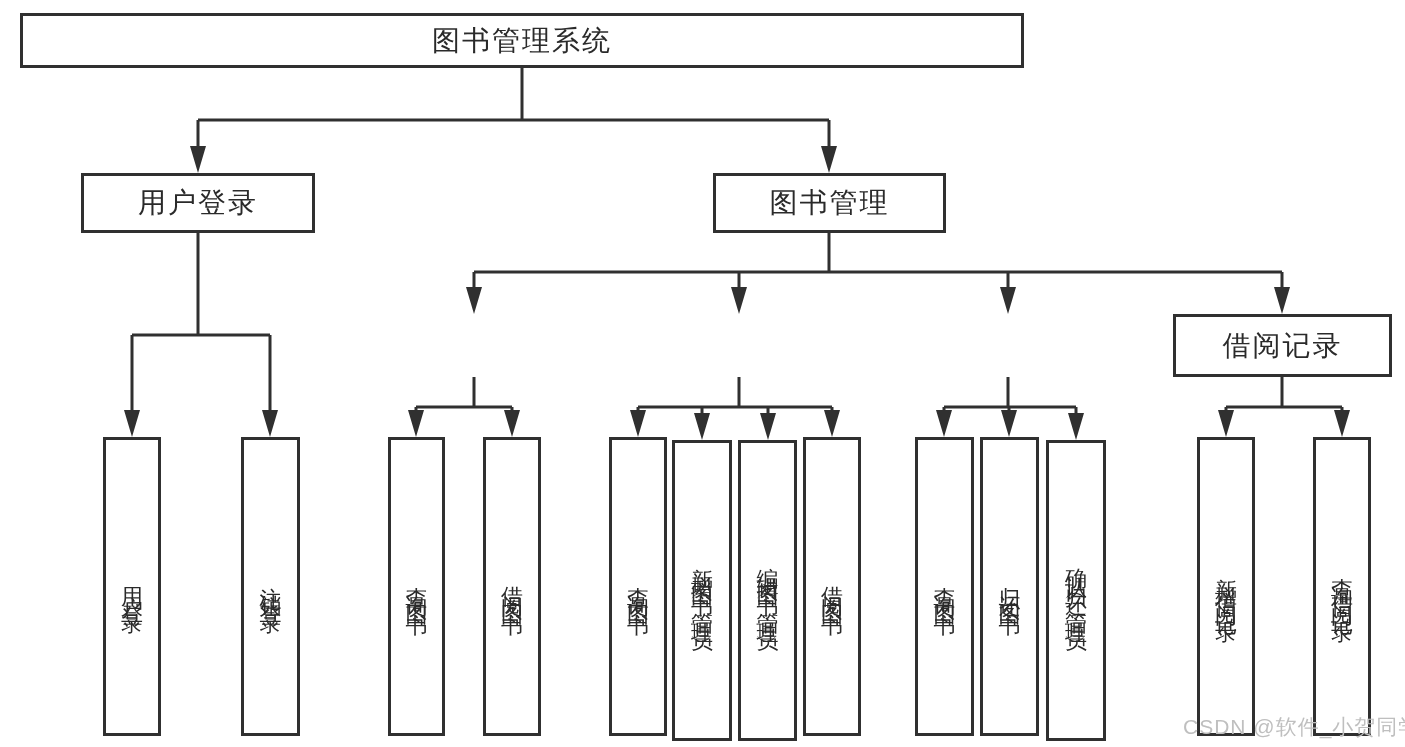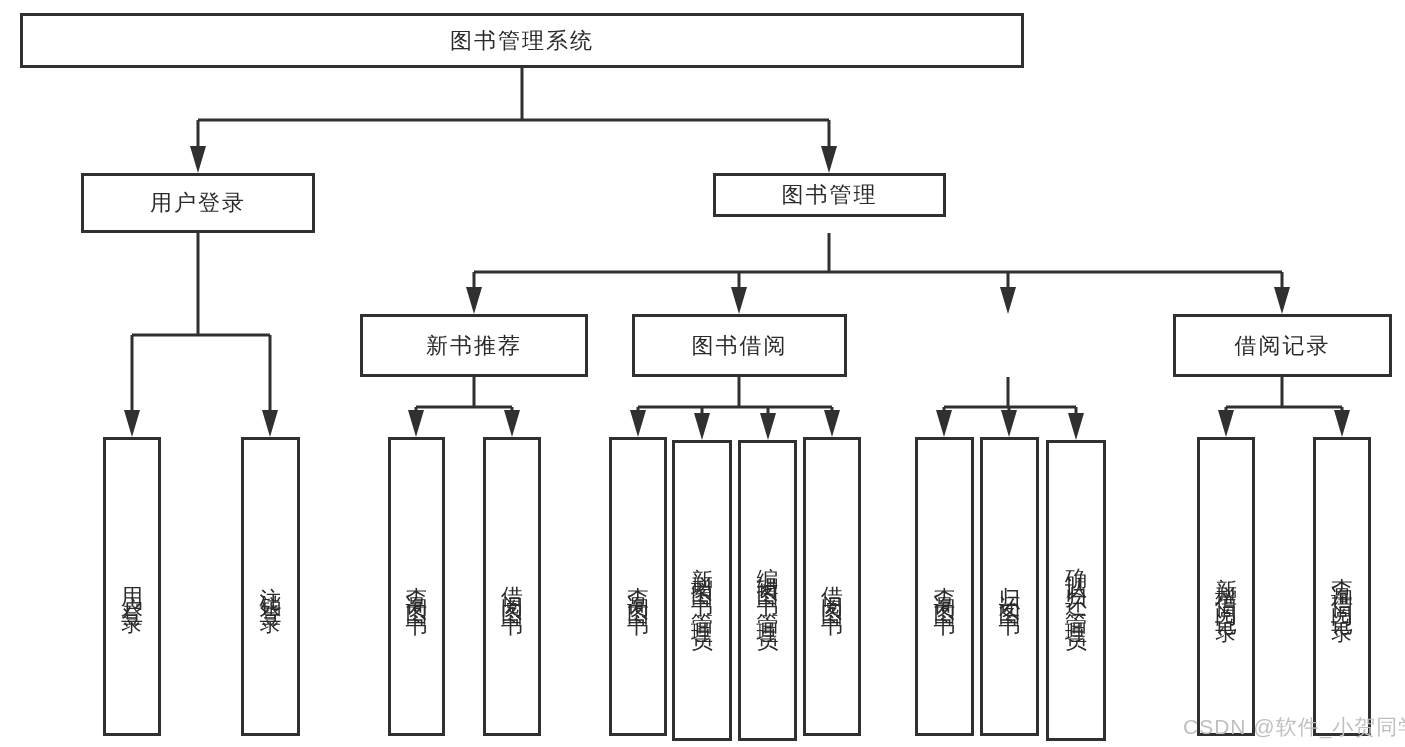--- a/index.html
+++ b/index.html
@@ -9,21 +9,21 @@
     color:var(--text,#2a2a2a);overflow:hidden;
   }
   .connectors{position:absolute;left:0;top:0;width:1405px;height:747px;}
   .connectors .l{fill:none;stroke:var(--line,#303030);stroke-width:3;}
   .connectors .a{fill:var(--line,#303030);stroke:none;}
   .node{
     position:absolute;box-sizing:border-box;background:#ffffff;
     border:3px solid var(--line,#303030);
     display:flex;align-items:center;justify-content:center;
   }
-  .node.h span{font-size:22px;letter-spacing:2px;white-space:nowrap;}
+  .node.h span{font-size:28px;letter-spacing:2px;white-space:nowrap;}
   .node.v span{
     writing-mode:vertical-rl;text-orientation:mixed;
     font-size:22px;line-height:1;letter-spacing:9px;white-space:nowrap;
   }
   .watermark{
     position:absolute;left:1183px;top:713px;
     font-size:21px;letter-spacing:1px;white-space:nowrap;
     color:var(--watermark,#bfbfbf);z-index:5;
   }
 </style>
@@ -56,30 +56,24 @@
       M1218 410 L1234 410 L1226 437 Z  M1334 410 L1350 410 L1342 437 Z"></path>
   </svg>
 
   <div class="node h" style="left:20px;top:13px;width:1004px;height:55px;">
     <span>图书管理系统</span>
   </div>
 
   <div class="node h" style="left:81px;top:173px;width:234px;height:60px;">
     <span>用户登录</span>
   </div>
-  <div class="node h" style="left:713px;top:173px;width:233px;height:44px;">
+  <div class="node h" style="left:713px;top:173px;width:233px;height:60px;">
     <span>图书管理</span>
   </div>
 
-  <div class="node h" style="left:360px;top:314px;width:228px;height:63px;">
-    <span>新书推荐</span>
-  </div>
-  <div class="node h" style="left:632px;top:314px;width:215px;height:63px;">
-    <span>图书借阅</span>
-  </div>
   <div class="node h" style="left:1173px;top:314px;width:219px;height:63px;">
     <span>借阅记录</span>
   </div>
 
   <div class="node v" style="left:103px;top:437px;width:58px;height:299px;">
     <span>用户登录</span>
   </div>
   <div class="node v" style="left:241px;top:437px;width:59px;height:299px;">
     <span>注销登录</span>
   </div>

